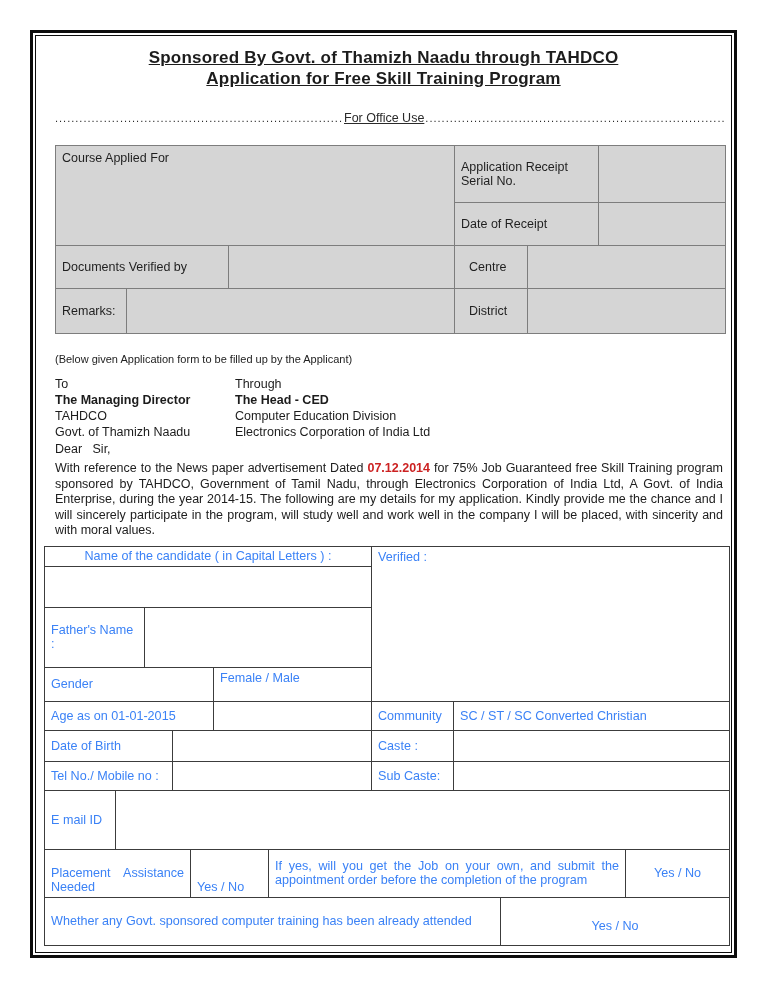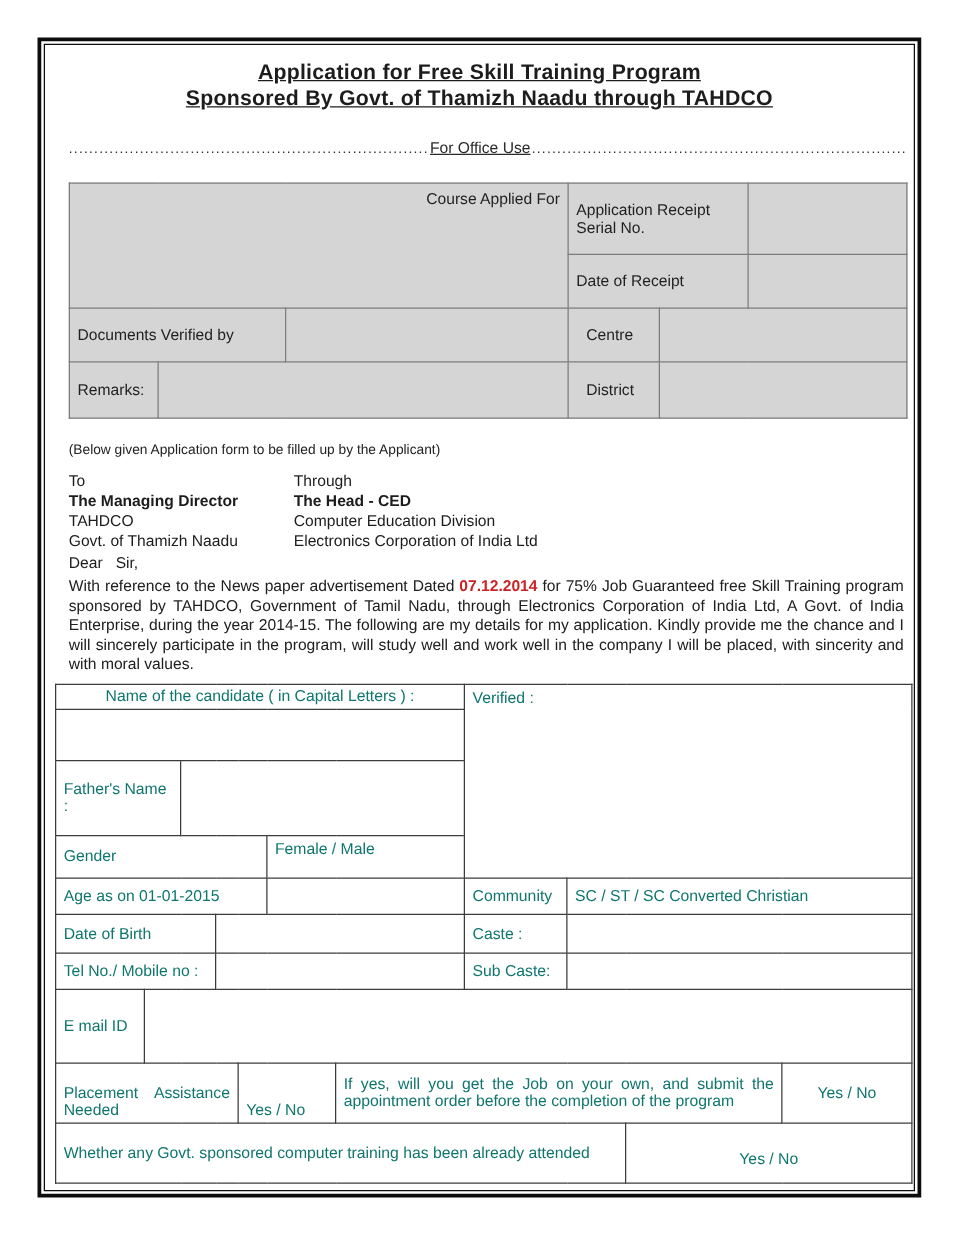--- a/index.html
+++ b/index.html
@@ -30,53 +30,53 @@
   .dots-right { flex:1 1 auto; }
   .dotline .lbl { flex:0 0 auto; white-space:nowrap; padding:0 1px; font-size:12.5px;text-decoration:underline; }
   
   table { border-collapse:collapse; table-layout:fixed; }
   td { padding:2px 6px; font-size:12.5px; vertical-align:middle; overflow:hidden; }
   .office {
     margin:19px 0 0 19px; width:670px; background:#d5d5d5;
     border:1px solid #6f6f6f;
   }
   .office td { border:1px solid #7d7d7d; color:#1f1f1f; }
-  .office .vt { vertical-align:top; padding-top:5px;text-align:right; }
+  .office .vt { vertical-align:top; padding-top:5px; }
   .office .pad-lg { padding-left:14px; }
   
   .note { margin:19px 0 0 19px; font-size:11px; color:#222; }
   .addr-grid {
     margin:11px 0 0 19px; display:grid; grid-template-columns:180px auto;
     font-size:12.5px; line-height:16px;
   }
   .bold { font-weight:bold; }
   .salutation { margin:1px 0 0 19px; font-size:12.5px; line-height:16px; white-space:pre; }
   .body-par {
     margin:4px 8px 0 19px; font-size:12.5px; line-height:15.5px;
     text-align:justify; color:#202020;
   }
   .red-date { font-weight:bold; }
   
   .mainform { margin:7px 0 0 8px; width:685px; }
-  .mainform td { border:1px solid #3c3c3c; font-size:12.6px; color:#0f766e; }
+  .mainform td { border:1px solid #3c3c3c; font-size:12.6px; color:#3b82f6; }
   .mainform .hdr { text-align:center; }
   .mainform .vt { vertical-align:top; padding-top:3px; }
   .mainform .vb { vertical-align:bottom; padding-bottom:3px; }
   .mainform .just { text-align:justify; }
   .mainform .ctr { text-align:center; }
 </style>
 </head>
 <body>
 
 <div class="frame-outer">
 <div class="frame-inner">
 
   <div class="title-wrap">
+    <div class="title-line">Sponsored By Govt. of Thamizh Naadu through TAHDCO</div>
     <div class="title-line">Application for Free Skill Training Program</div>
-    <div class="title-line">Sponsored By Govt. of Thamizh Naadu through TAHDCO</div>
   </div>
 
   <div class="dotline">
     <span class="dots dots-left">....................................................................................................</span>
     <span class="lbl">For Office Use</span>
     <span class="dots dots-right">......................................................................................................................</span>
   </div>
 
   <table class="office">
     <colgroup>

